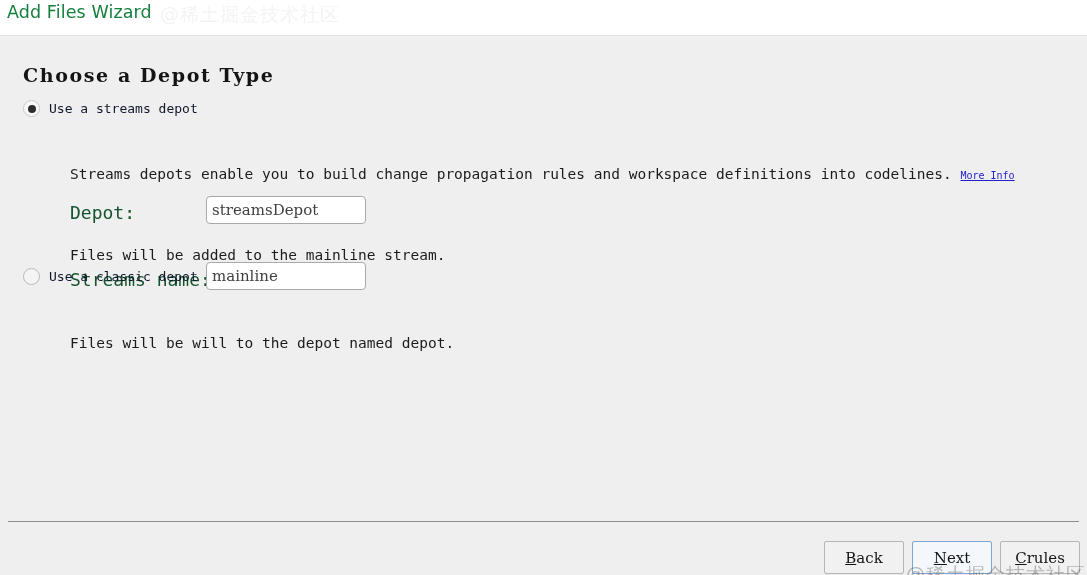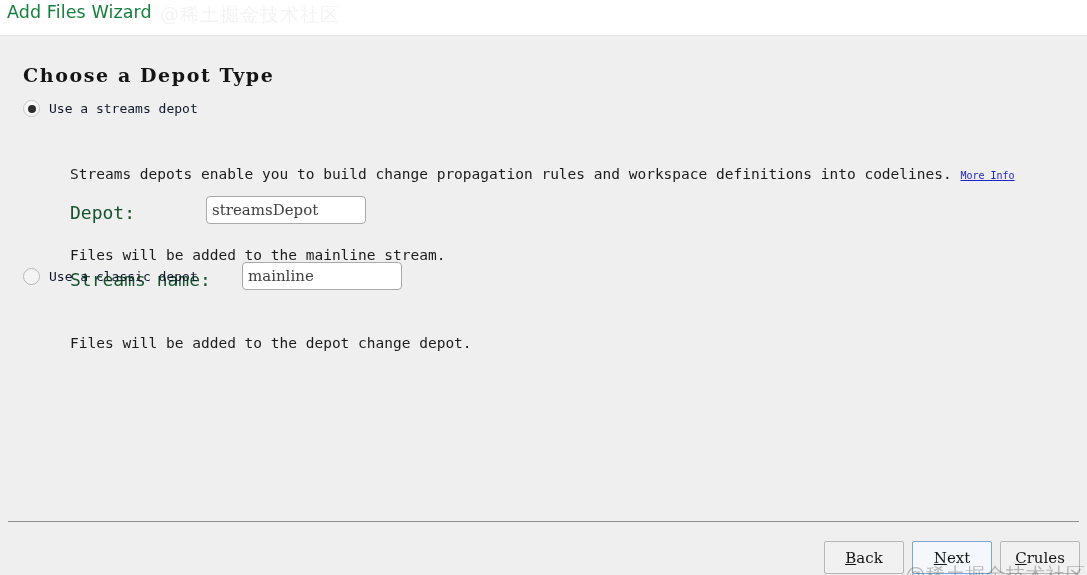--- a/index.html
+++ b/index.html
@@ -154,21 +154,21 @@
     border: 1px solid #a9a9a9;
     box-sizing: border-box;
     font-family: "DejaVu Serif", "Liberation Serif", serif;
     font-size: 15px;
     color: #404040;
     padding: 0 0 0 5px;
     outline: none;
     border-radius: 4px;
   }
   #depot-input    { left: 206px; top: 160px; }
-  #mainline-input { left: 206px; top: 226px; margin-left: 36px; }
+  #mainline-input { left: 206px; top: 226px; }
 
   
   #footer-separator {
     position: absolute;
     left: 8px;
     top: 485px;
     width: 1071px;
     height: 1px;
     background: #8e8e8e;
   }
@@ -263,21 +263,21 @@
     <div class="body-text" id="streams-note">Files will be added to the mainline stream.</div>
 
     <div class="field-label" id="mainline-label">Streams name:</div>
     <input class="text-input" id="mainline-input" type="text" value="mainline" style="">
 
     <div class="radio-row" id="radio-row-classic">
       <span class="radio-mark"></span>
       <span class="radio-label">Use a classic depot</span>
     </div>
 
-    <div class="body-text" id="classic-note">Files will be added to the depot change depot.</div>
+    <div class="body-text" id="classic-note">Files will be will to the depot named depot.</div>
 
     <div id="footer-separator"></div>
 
     <div id="button-bar">
       <button class="wizard-button" id="back-button">
         <span class="mnemonic">B</span>
           <span>ack</span>
       </button>
       <button class="wizard-button" id="next-button">
         <span class="mnemonic">N</span>

